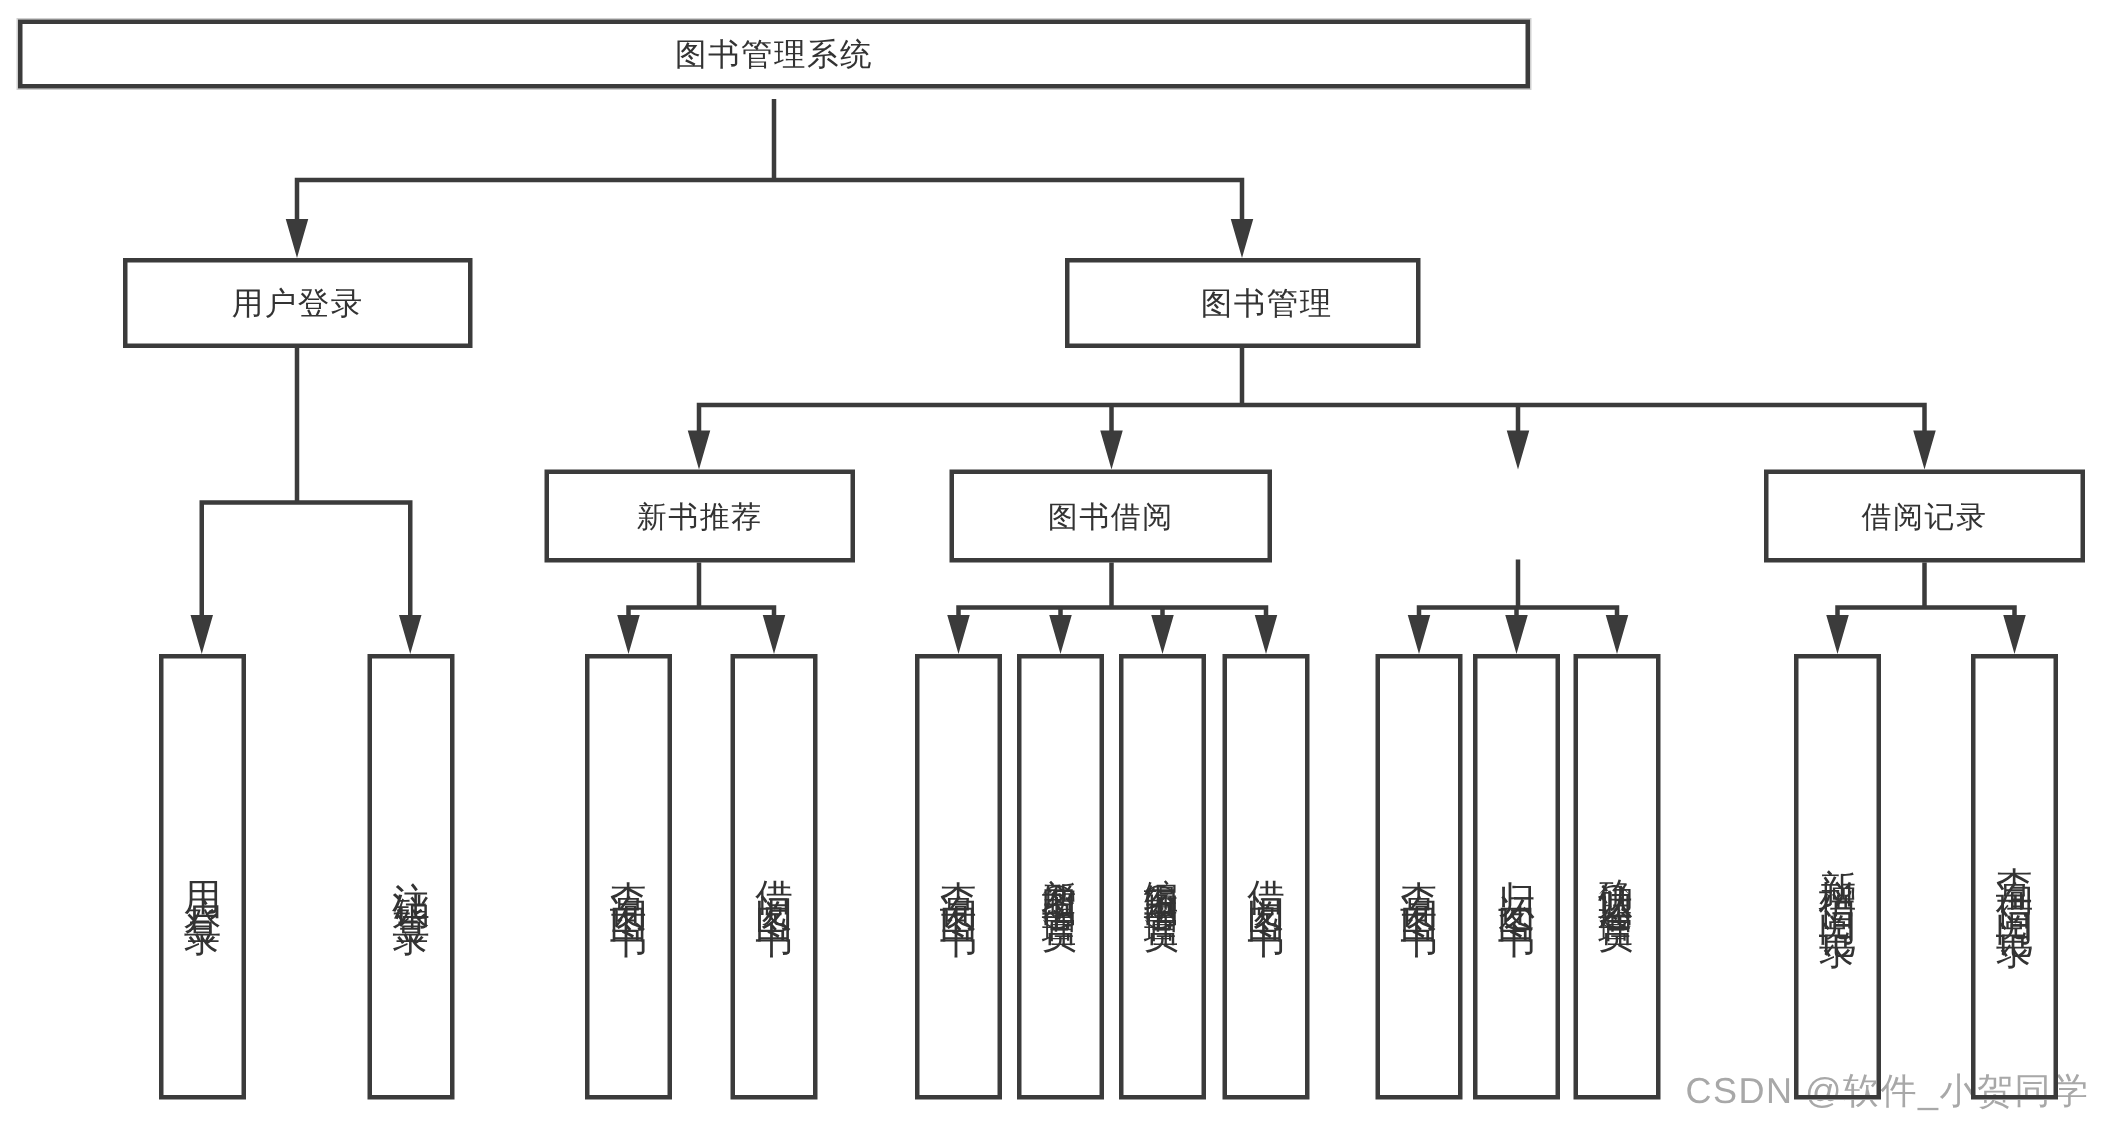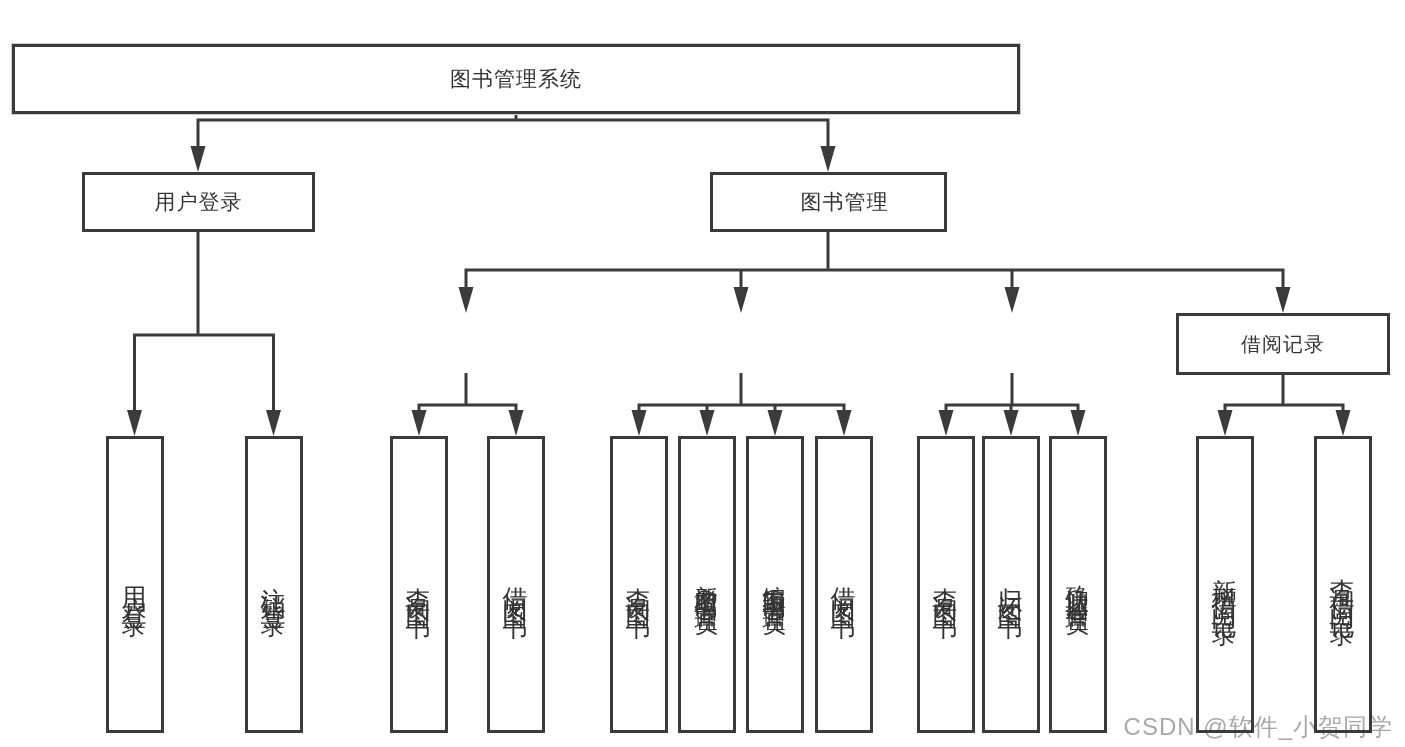--- a/index.html
+++ b/index.html
@@ -16,21 +16,21 @@
     position:absolute;
     box-sizing:border-box;
     border:3px solid #3b3b3b;
     background:#fff;
     display:flex;align-items:center;justify-content:center;
     font-size:21px;
     letter-spacing:1px;
     color:#333;
     z-index:2;
   }
-  .root{left:12px;top:13px;width:1008px;height:70px;box-shadow:0 0 0 1px #cfcfcf;margin-top:31px;}
+  .root{left:12px;top:13px;width:1008px;height:46px;box-shadow:0 0 0 1px #cfcfcf;}
   .lvl2{top:172px;height:60px;}
   .lvl3{top:313px;height:62px;font-size:20px;}
   .leaf{
     position:absolute;
     box-sizing:border-box;
     top:436px;height:297px;width:58px;
     border:3px solid #3b3b3b;
     background:#fff;
     display:flex;align-items:center;justify-content:center;
     z-index:2;
@@ -102,20 +102,22 @@
       M1078 436 L1070.5 410 L1085.5 410 Z
       M1225 436 L1217.5 410 L1232.5 410 Z
       M1343 436 L1335.5 410 L1350.5 410 Z"></path>
   </svg>
 
   <div class="hnode root">图书管理系统</div>
 
   <div class="hnode lvl2" style="left:82px;width:233px;">用户登录</div>
   <div class="hnode lvl2" style="left:710px;width:237px;padding-left:32px;">图书管理</div>
 
+  <div class="hnode lvl3" style="left:363px;width:207px;">新书推荐</div>
+  <div class="hnode lvl3" style="left:633px;width:215px;">图书借阅</div>
   <div class="hnode lvl3" style="left:1176px;width:214px;">借阅记录</div>
 
   <div class="leaf" style="left:106px;">
     <span>用户登录</span>
   </div>
   <div class="leaf" style="left:245px;">
     <span>注销登录</span>
   </div>
 
   <div class="leaf" style="left:390px;">

